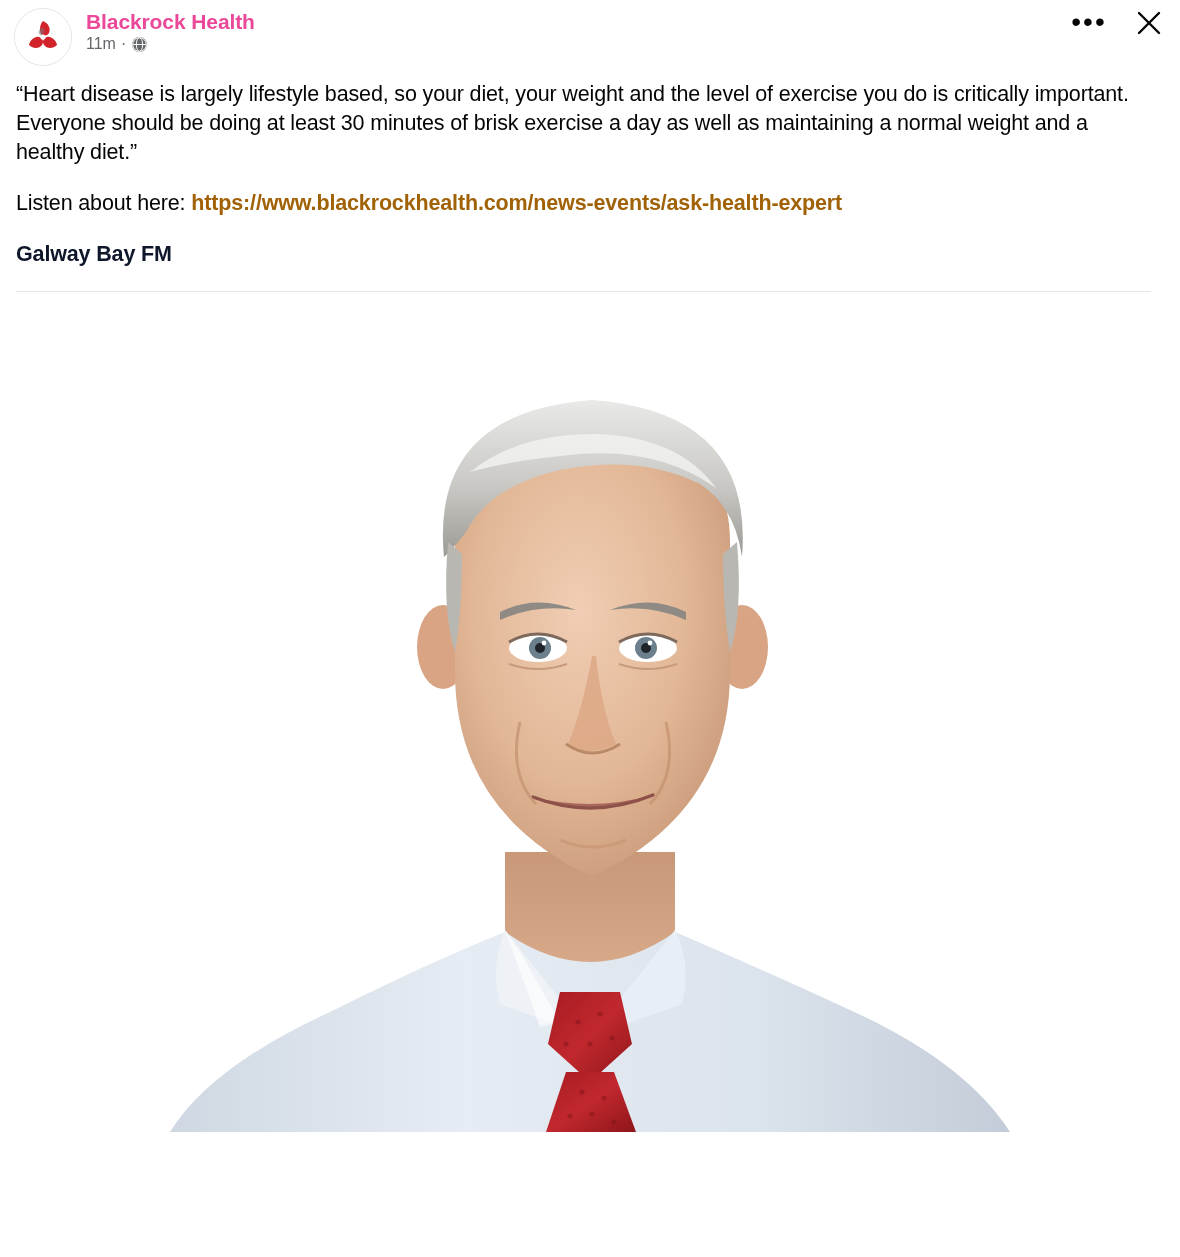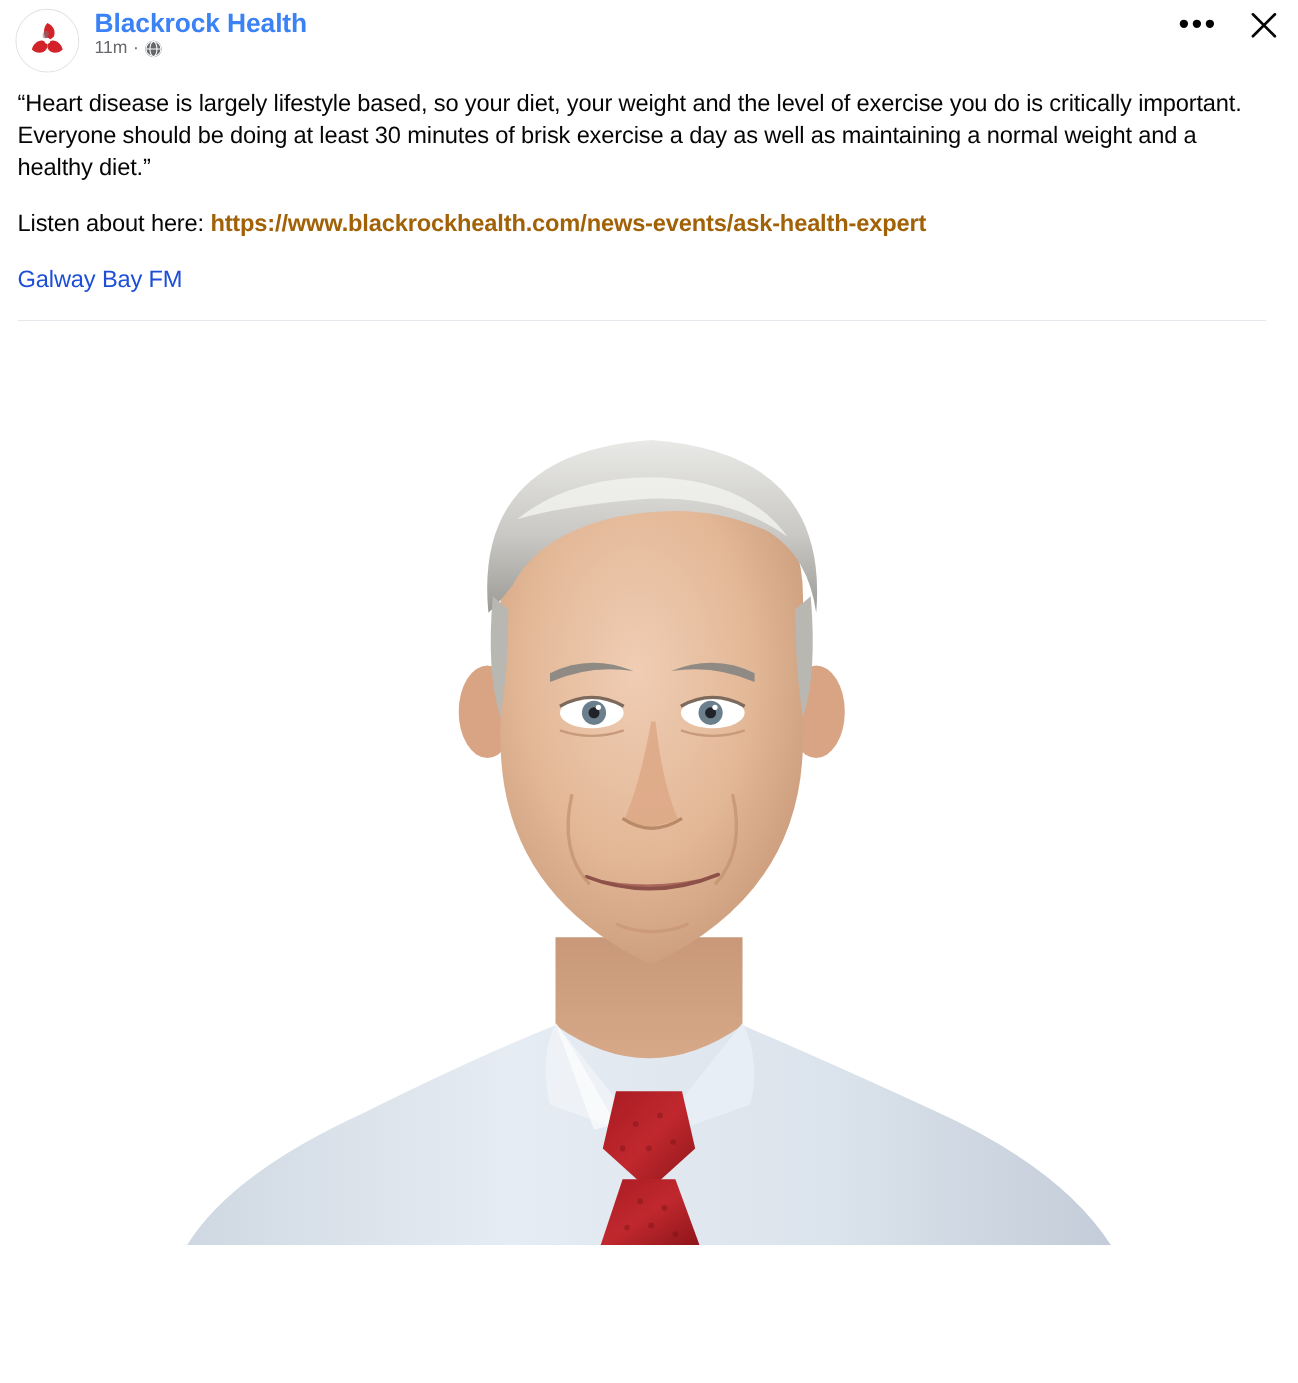--- a/index.html
+++ b/index.html
@@ -37,24 +37,24 @@
     margin-top: 2px;
   }
   .avatar svg { display: block; }
   .header-text {
     margin-left: 14px;
     flex: 1 1 auto;
     min-width: 0;
     padding-top: 4px;
   }
   .page-name {
-    font-size: 24px;
+    font-size: 21px;
     font-weight: bold;
     line-height: 24px;
-    color: #3b82f6;
+    color: #ec4899;
     letter-spacing: -0.1px;
   }
   .meta-row {
     display: flex;
     align-items: center;
     margin-top: 1px;
     color: #65676b;
     font-size: 16px;
     line-height: 18px;
   }
@@ -106,22 +106,22 @@
     margin: 0 0 22px 0;
   }
   .para:last-child { margin-bottom: 0; }
   .link {
     color: #a16207;
     font-weight: bold;
     text-decoration: none;
     cursor: pointer;
   }
   .tag-link {
-    color: #1d4ed8;
-    font-weight: normal;
+    color: #0f172a;
+    font-weight: bold;
     text-decoration: none;
     cursor: pointer;
   }
   .divider {
     height: 1px;
     background: #e4e6eb;
     margin: 18px 0 0 0;
     width: 100%;
   }
   

